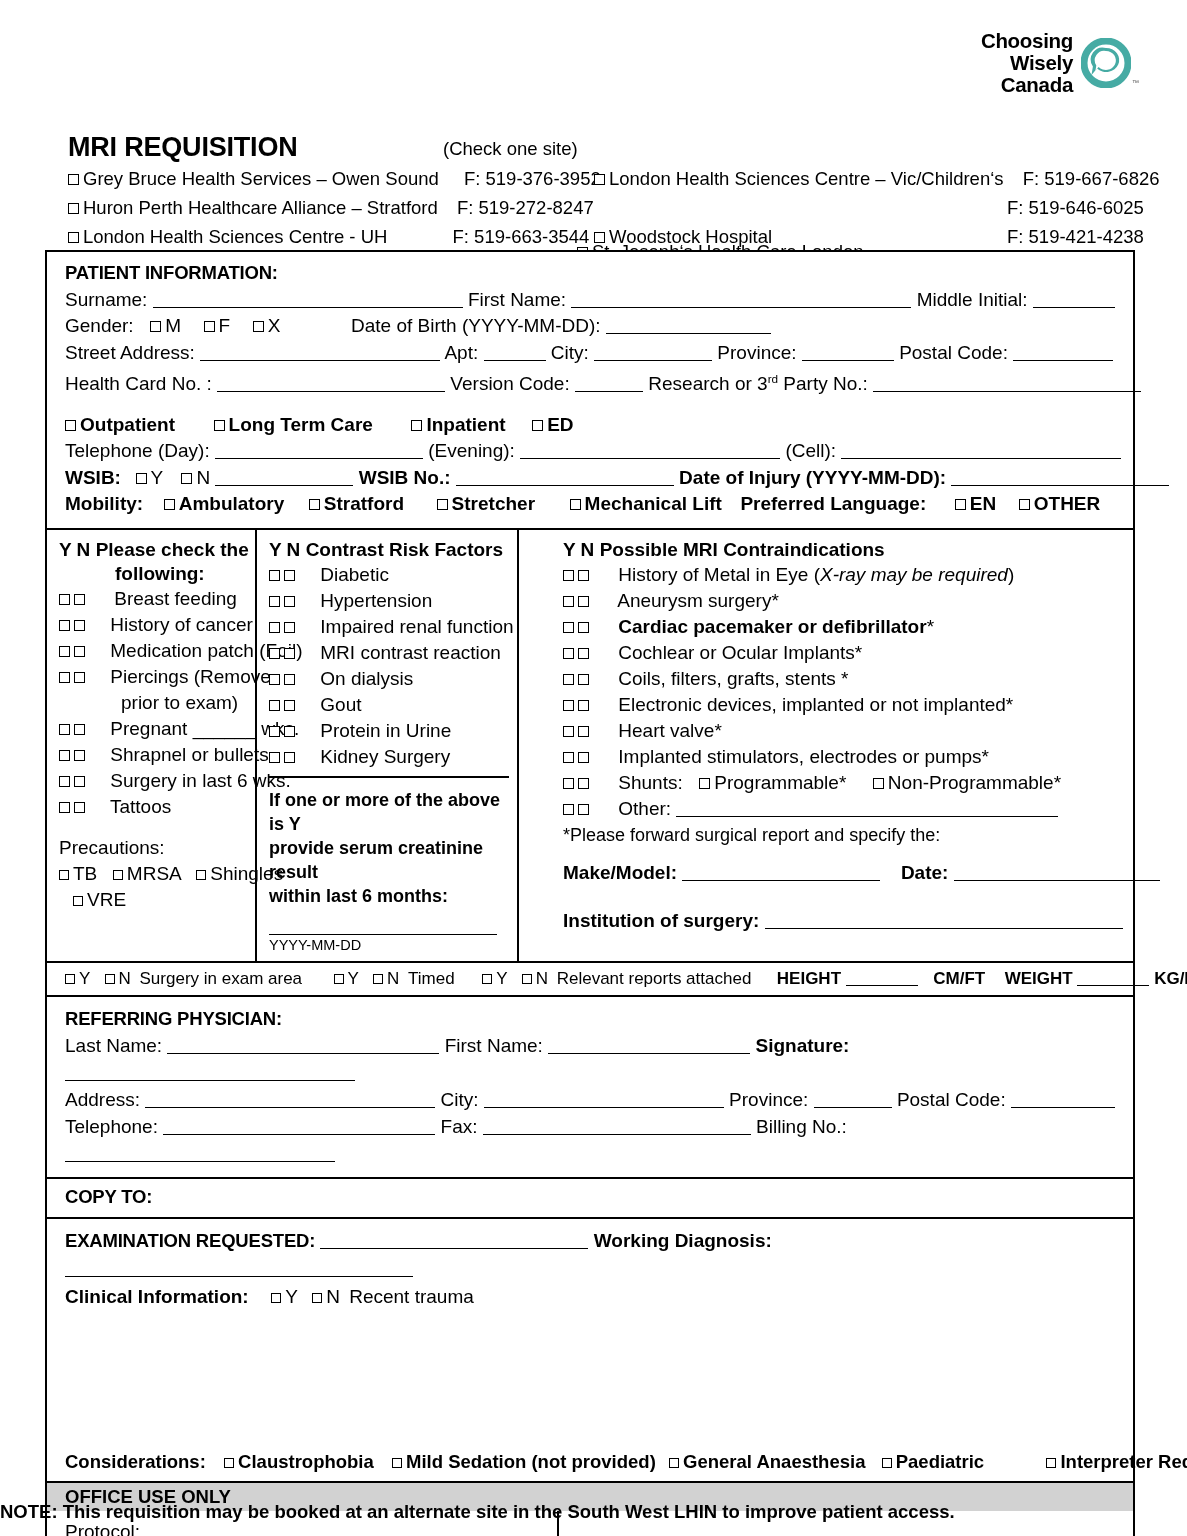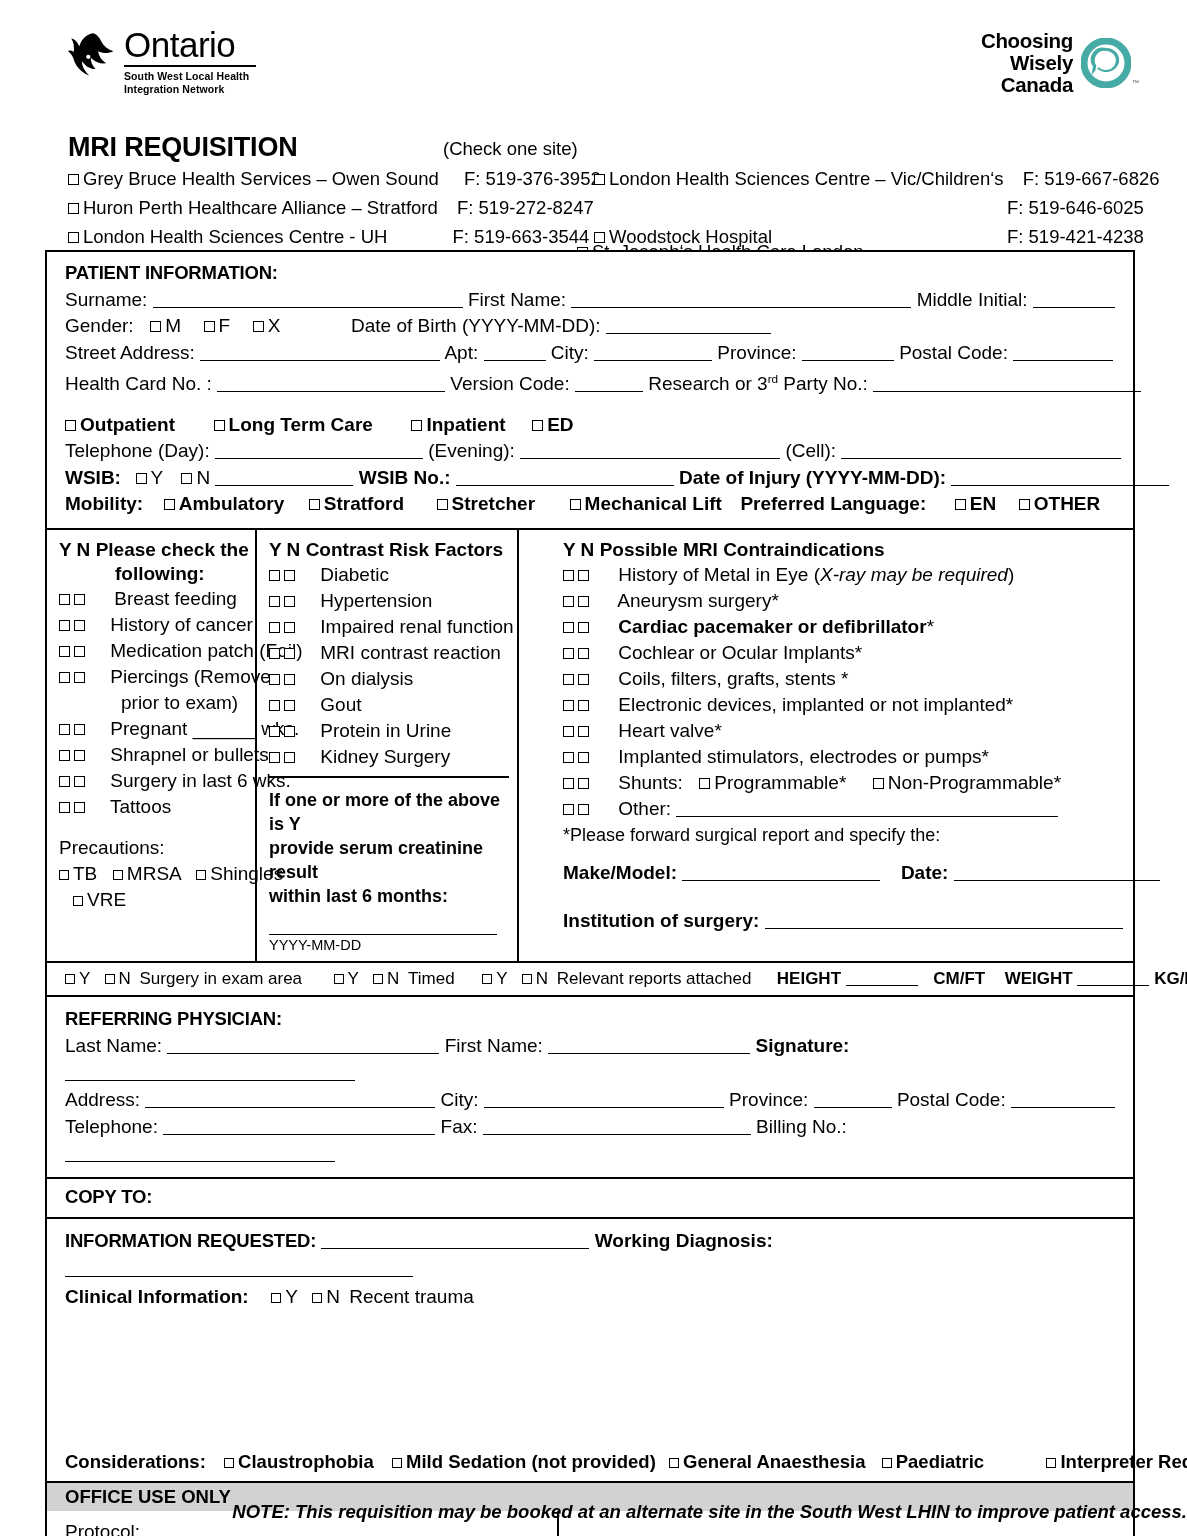--- a/index.html
+++ b/index.html
@@ -248,51 +248,33 @@
     flex: 1;
     box-sizing: border-box;
     padding: 32px 16px 10px 22px;
     font-size: 19px;
   }
 
   .note {
     position: absolute;
     left: 0; right: 0;
     top: 1483px;
-    text-align: right;
+    text-align: left;
     font-size: 18.5px;
-    font-style: italic;
     font-weight: bold;
   }
   sup { font-size: 0.62em; vertical-align: super; }
 </style>
 </head>
 <body>
 
 <div class="page">
 
   <div class="header">
 
-    <div class="on-logo">
-      <svg class="trillium" viewBox="0 0 64 64">
-        <path d="M30 4 C22 6 16 12 14 20 C12 15 8 11 4 10 C7 15 8 21 7 27
-                 C4 25 1 25 0 26 C3 28 6 32 7 36 C9 44 16 52 26 56
-                 C20 50 17 44 17 38 C21 44 27 48 34 48
-                 C30 44 28 39 28 34 C33 39 40 42 47 41
-                 C41 37 38 32 37 26 C43 29 50 29 56 26
-                 C49 24 44 20 41 14 C38 8 34 4 30 4 Z" fill="#000"></path>
-        <circle cx="25" cy="33" r="2.6" fill="#fff"></circle>
-      </svg>
-      <div class="on-text">
-        <div class="on-word">Ontario</div>
-        <div class="on-rule"></div>
-        <div class="on-sub">South West Local Health</div>
-        <div class="on-sub">Integration Network</div>
-      </div>
-    </div>
 
     <div class="cw-logo">
       <div class="cw-text">
         <div>Choosing</div>
         <div>Wisely</div>
         <div>Canada</div>
       </div>
       <div class="cw-mark">
         <svg viewBox="0 0 50 50" width="50" height="50">
           <circle cx="25" cy="25" r="22" fill="none" stroke="#46aba4" stroke-width="7"></circle>
@@ -672,21 +654,21 @@
         <span class="ul" style="width:270px"></span>
       </div>
     </div>
 
     <div class="sec hr-thick copyto">
       <span class="secthead">COPY TO:</span>
     </div>
 
     <div class="sec hr-thick exam">
       <div class="ln">
-        <span class="secthead">INFORMATION REQUESTED:</span>
+        <span class="secthead">EXAMINATION REQUESTED:</span>
         <span class="ul" style="width:268px"></span>
         <span class="bold">Working Diagnosis:</span>
         <span class="ul" style="width:348px"></span>
       </div>
       <div class="ln">
         <span class="bold">Clinical Information:</span>
         <span style="display:inline-block;width:12px"></span>
         <span class="cb sm"></span><span>Y</span>
         <span style="display:inline-block;width:4px"></span>
         <span class="cb sm"></span><span>N</span>

